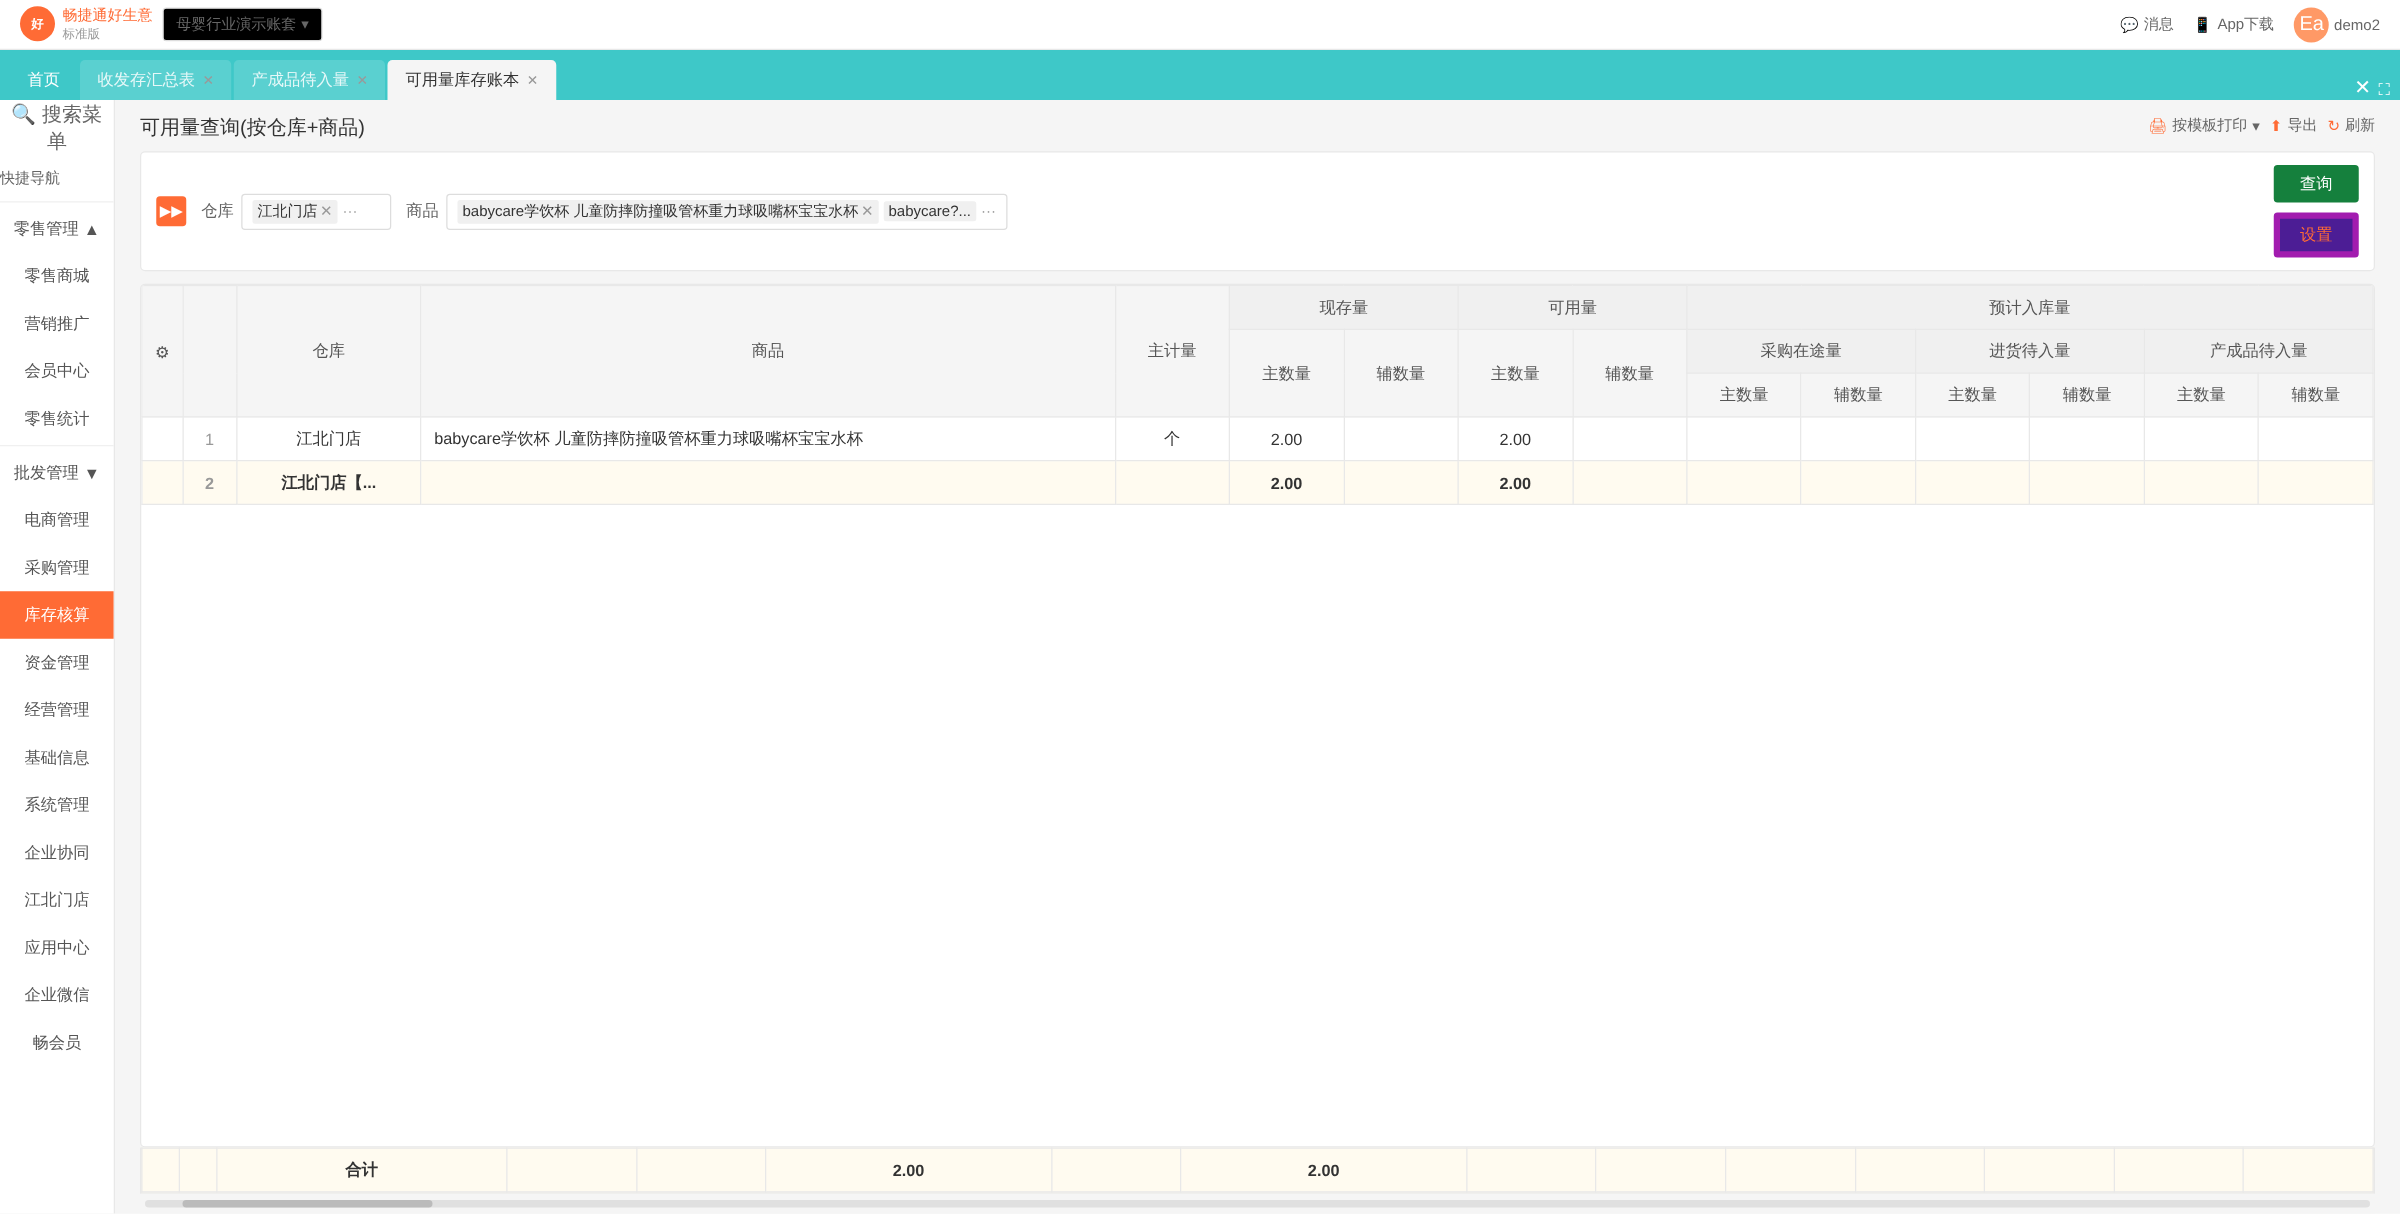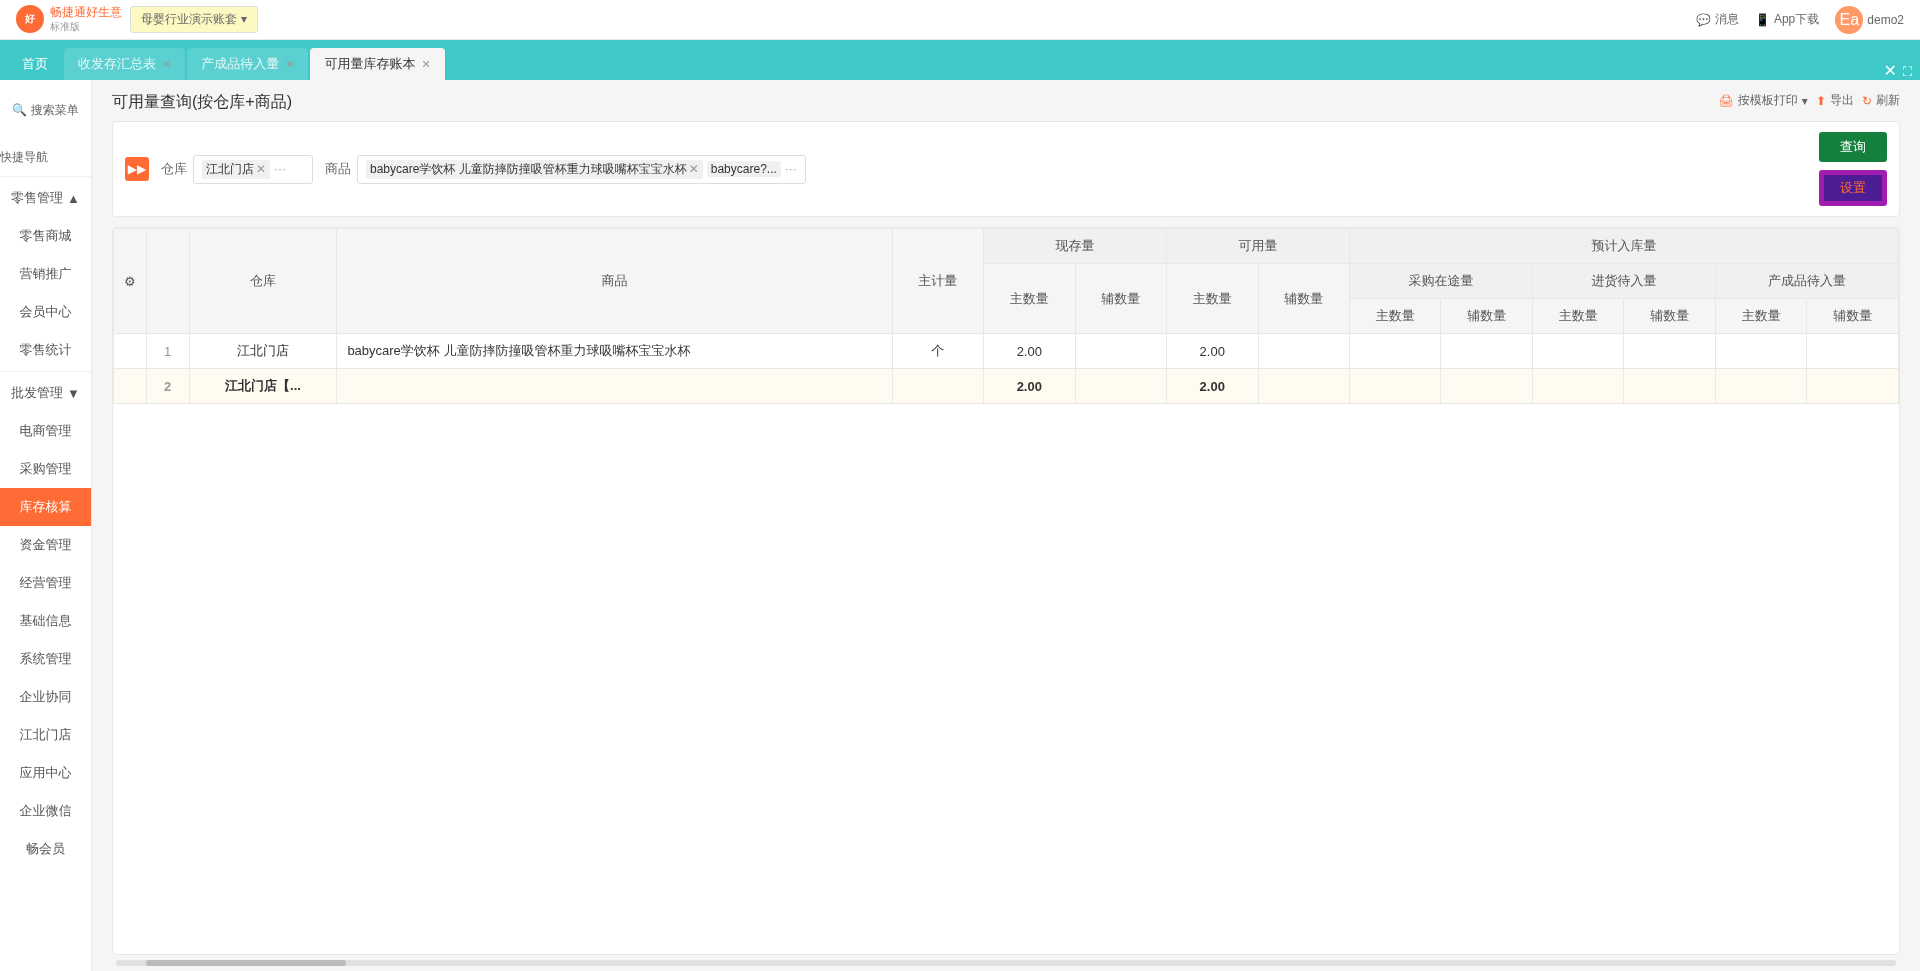--- a/index.html
+++ b/index.html
@@ -5,39 +5,39 @@
     * { box-sizing: border-box; margin: 0; padding: 0; }
     body { font-family: 'Microsoft YaHei', Arial, sans-serif; font-size: 13px; color: #333; background: #f5f5f5; display: flex; flex-direction: column; height: 971px; overflow: hidden; }
 
     
     .top-bar { height: 40px; background: #fff; display: flex; align-items: center; justify-content: space-between; padding: 0 16px; border-bottom: 1px solid #e8e8e8; flex-shrink: 0; }
     .top-bar-left { display: flex; align-items: center; gap: 8px; }
     .logo-area { display: flex; align-items: center; gap: 6px; }
     .logo-icon { width: 28px; height: 28px; background: #ff6b35; border-radius: 50%; display: flex; align-items: center; justify-content: center; color: white; font-size: 10px; font-weight: bold; }
     .logo-text { font-size: 12px; color: #ff6b35; line-height: 1.2; }
     .logo-sub { font-size: 10px; color: #999; }
-    .industry-select { display: flex; align-items: center; gap: 4px; padding: 4px 10px; border: 1px solid #ddd; border-radius: 3px; font-size: 12px; color: #666; cursor: pointer; background: #fef9c3; }
+    .industry-select { display: flex; align-items: center; gap: 4px; padding: 4px 10px; border: 1px solid #ddd; border-radius: 3px; font-size: 12px; color: #666; cursor: pointer; background: #000000; }
     .top-bar-right { display: flex; align-items: center; gap: 16px; }
     .top-bar-btn { display: flex; align-items: center; gap: 4px; font-size: 12px; color: #666; cursor: pointer; }
     .user-avatar { width: 28px; height: 28px; border-radius: 50%; background: #ff9966; display: flex; align-items: center; justify-content: center; color: white; font-size: 16px; }
 
     
     .nav-tabs { height: 40px; background: #3ec8c8; display: flex; align-items: flex-end; padding: 0 8px; flex-shrink: 0; gap: 2px; }
     .nav-tab { height: 32px; padding: 0 14px; display: flex; align-items: center; gap: 6px; font-size: 13px; color: rgba(255,255,255,0.85); cursor: pointer; border-radius: 4px 4px 0 0; background: rgba(255,255,255,0.15); }
     .nav-tab.active { background: #f5f5f5; color: #333; }
     .nav-tab .close-x { font-size: 11px; color: #999; cursor: pointer; }
     .nav-tab-home { color: white; background: transparent; }
     .nav-tab-close-all { margin-left: auto; color: white; font-size: 16px; cursor: pointer; display: flex; align-items: center; }
 
     
     .main-layout { display: flex; flex: 1; overflow: hidden; }
 
     
     .sidebar { width: 92px; background: #fff; border-right: 1px solid #e8e8e8; display: flex; flex-direction: column; flex-shrink: 0; overflow-y: auto; }
-    .sidebar-search { padding: 22px 8px; font-size: 12px; color: #666; cursor: pointer; text-align: center; }
+    .sidebar-search { padding: 2px 8px; font-size: 16px; color: #666; cursor: pointer; text-align: center; }
     .sidebar-nav { padding: 8px 0; font-size: 12px; color: #666; cursor: pointer; }
     .sidebar-item { padding: 10px 0; font-size: 13px; color: #555; cursor: pointer; text-align: center; display: flex; align-items: center; justify-content: center; gap: 2px; }
     .sidebar-item.active { background: #ff6b35; color: white; }
     .sidebar-item.has-arrow { justify-content: center; gap: 4px; }
     .sidebar-divider { height: 1px; background: #f0f0f0; margin: 2px 0; }
 
     
     .content { flex: 1; display: flex; flex-direction: column; overflow: hidden; }
     .page-header { padding: 12px 20px 8px; background: #f5f5f5; display: flex; align-items: flex-start; justify-content: space-between; flex-shrink: 0; }
     .page-title { font-size: 16px; color: #333; font-weight: 500; }
@@ -312,20 +312,43 @@
       <td></td>
       <td></td>
       <td></td>
       <td></td>
       <td></td>
     </tr>
           </tbody>
       </table>
     </div>
 
+    <div style="margin: 0 20px; background:#fffbf0; border:1px solid #e8e8e8; border-top:none;">
+      <table style="width:100%; border-collapse:collapse; font-size:13px; font-weight:bold;">
+        <tbody>
+            <tr>
+          <td style="width:30px; border:1px solid #e8e8e8; padding:8px 10px;"></td>
+          <td style="width:30px; border:1px solid #e8e8e8; padding:8px 10px;"></td>
+          <td style="border:1px solid #e8e8e8; padding:8px 10px; text-align:center;">合计</td>
+          <td style="border:1px solid #e8e8e8; padding:8px 10px;"></td>
+          <td style="border:1px solid #e8e8e8; padding:8px 10px;"></td>
+          <td style="border:1px solid #e8e8e8; padding:8px 10px; text-align:center;">2.00</td>
+          <td style="border:1px solid #e8e8e8; padding:8px 10px;"></td>
+          <td style="border:1px solid #e8e8e8; padding:8px 10px; text-align:center;">2.00</td>
+          <td style="border:1px solid #e8e8e8; padding:8px 10px;"></td>
+          <td style="border:1px solid #e8e8e8; padding:8px 10px;"></td>
+          <td style="border:1px solid #e8e8e8; padding:8px 10px;"></td>
+          <td style="border:1px solid #e8e8e8; padding:8px 10px;"></td>
+          <td style="border:1px solid #e8e8e8; padding:8px 10px;"></td>
+          <td style="border:1px solid #e8e8e8; padding:8px 10px;"></td>
+          <td style="border:1px solid #e8e8e8; padding:8px 10px;"></td>
+        </tr>
+      </tbody>
+        </table>
+    </div>
 
     <div class="scroll-bar-area">
       <div class="scroll-track">
         <div class="scroll-thumb"></div>
       </div>
     </div>
 
   </div>
 </div>
 

